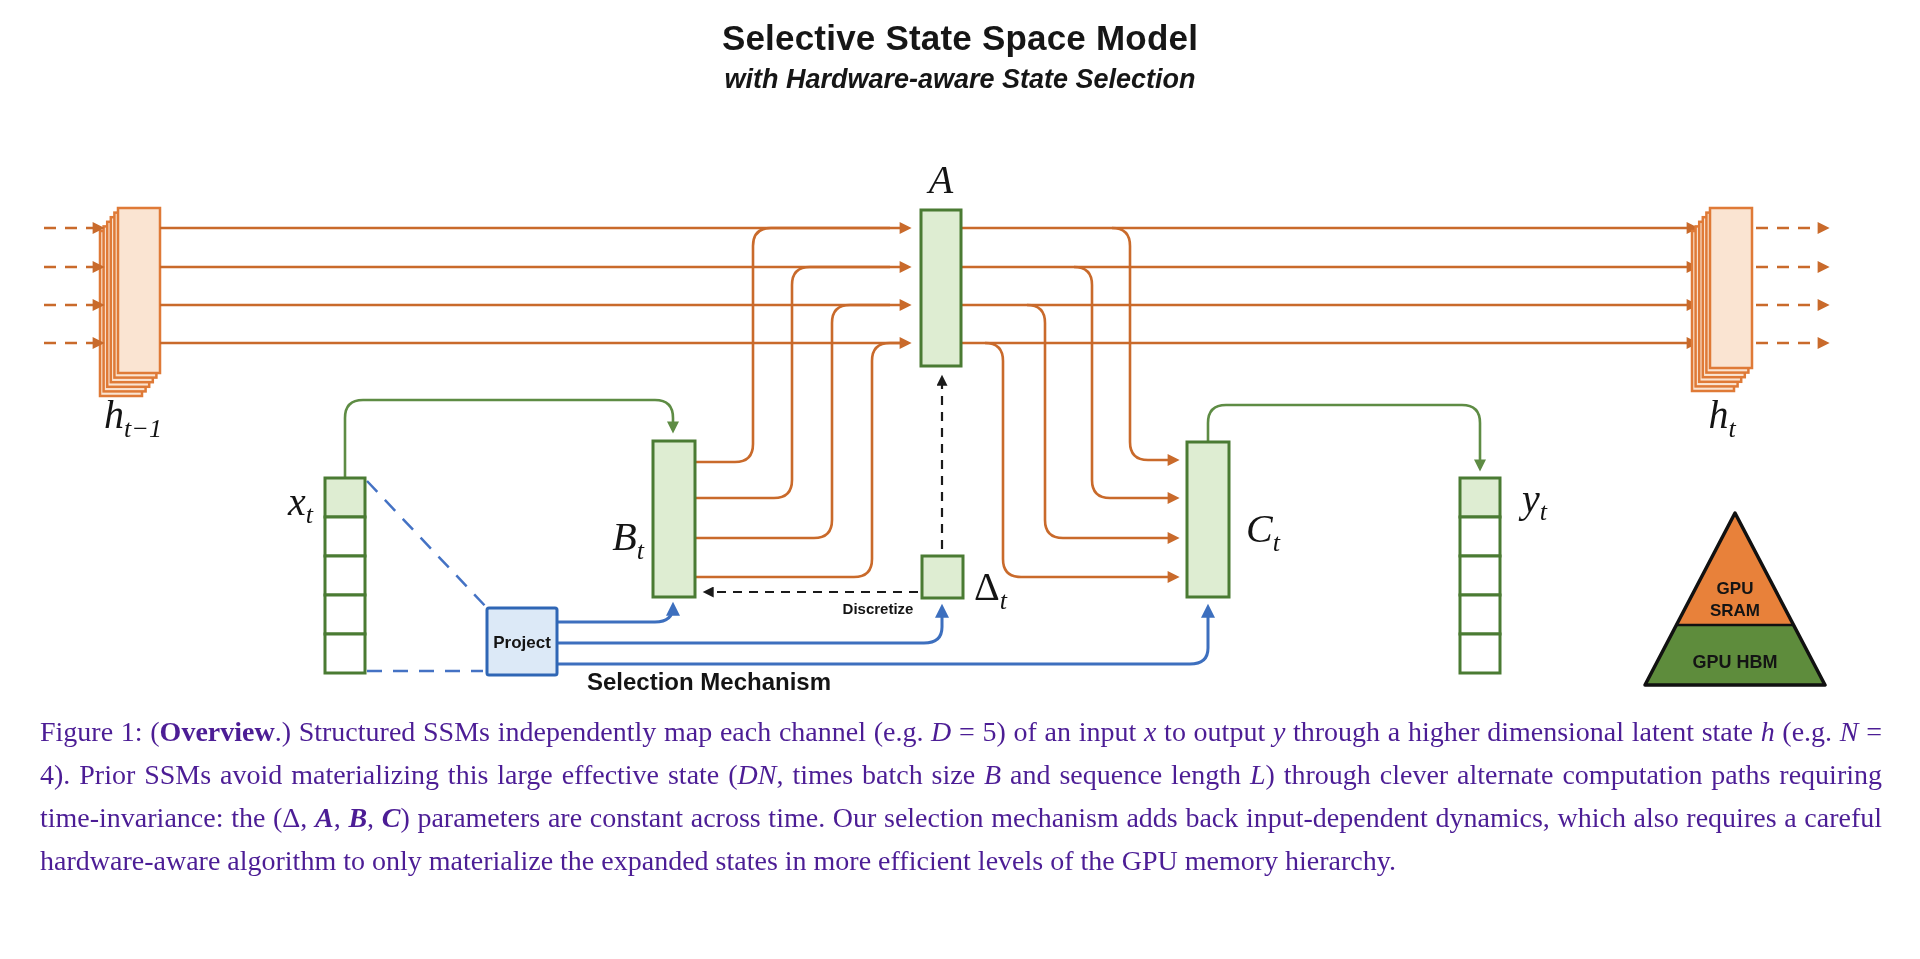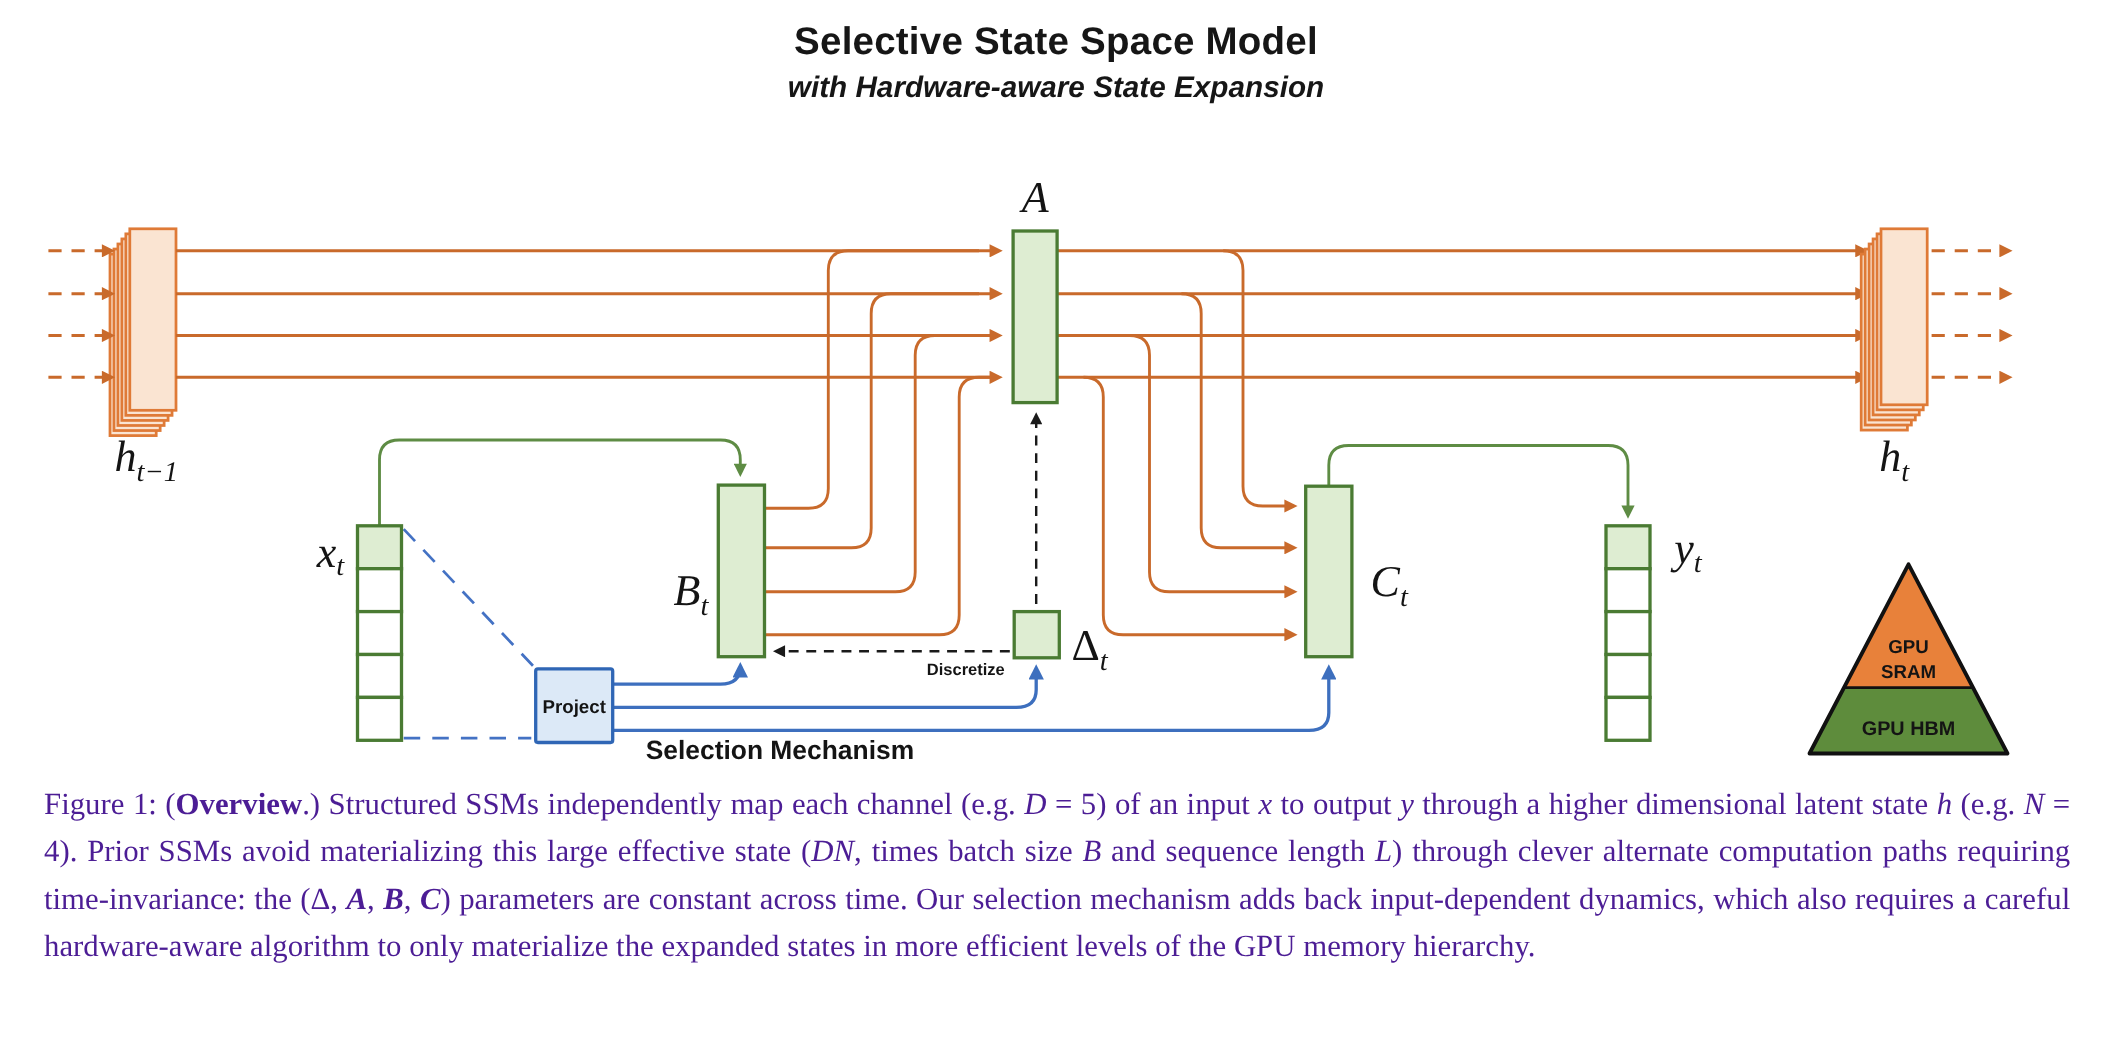--- a/index.html
+++ b/index.html
@@ -20,21 +20,21 @@
   #caption .b{font-weight:700;}
   #caption .i{font-style:italic;}
   #caption .bi{font-style:italic;font-weight:700;}
 </style>
 </head>
 <body>
 
 <div id="page">
 
   <div id="title">Selective State Space Model</div>
-  <div id="subtitle">with Hardware-aware State Expansion</div>
+  <div id="subtitle">with Hardware-aware State Selection</div>
 
   <svg id="diagram" width="1920" height="959" viewBox="0 0 1920 959">
     <defs>
       <marker id="ao" viewBox="0 0 10 10" refX="7" refY="5" markerWidth="14" markerHeight="12" orient="auto" markerUnits="userSpaceOnUse">
           <path d="M0,0 L10,5 L0,10 z" fill="#C96A2B"></path>
         </marker>
       <marker id="ag" viewBox="0 0 10 10" refX="7" refY="5" markerWidth="14" markerHeight="12" orient="auto" markerUnits="userSpaceOnUse">
           <path d="M0,0 L10,5 L0,10 z" fill="#5E8C44"></path>
         </marker>
       <marker id="abl" viewBox="0 0 10 10" refX="7" refY="5" markerWidth="16" markerHeight="14" orient="auto" markerUnits="userSpaceOnUse">

